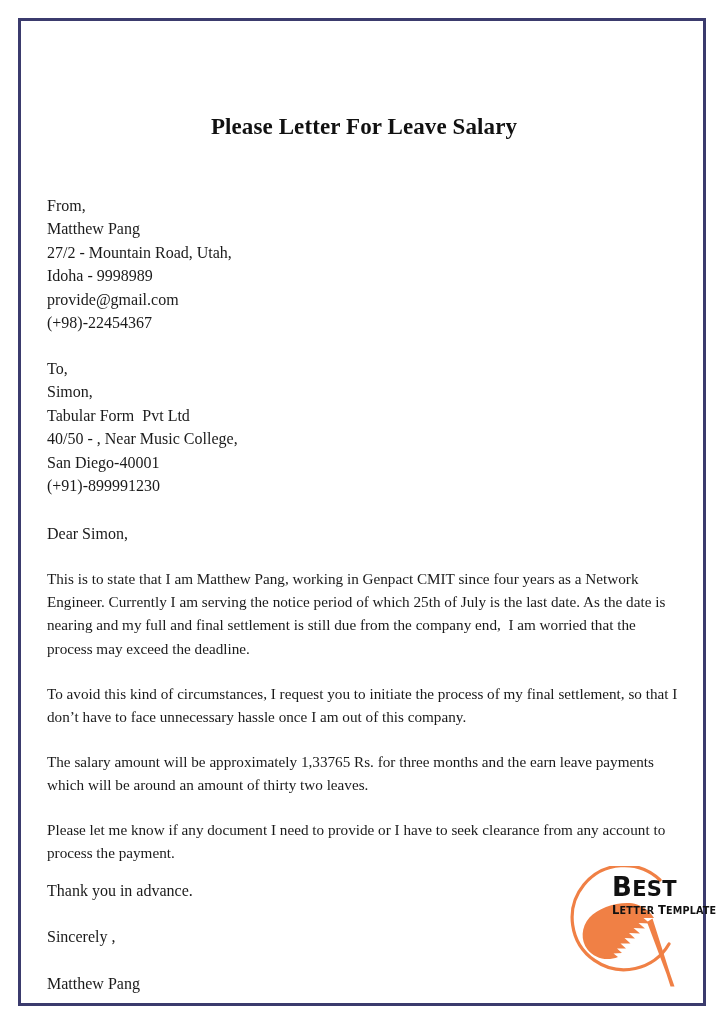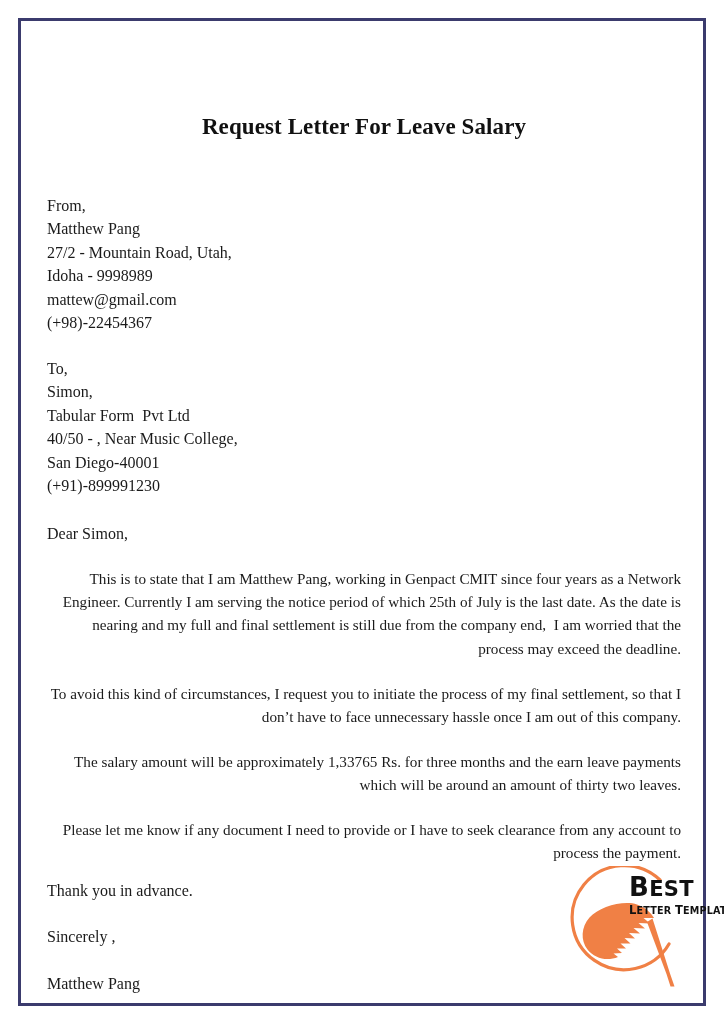--- a/index.html
+++ b/index.html
@@ -86,21 +86,21 @@
 
   .salutation {
     margin-top: 24px;
   }
 
   .para {
     margin-top: 22px;
     font-size: 15.2px;
     color: #1a1a1a;
     line-height: 1.52;
-    text-align: right;
+    text-align: left;
     white-space: pre-wrap;
   }
 
   .closing-thanks { margin-top: 8px; }
   .closing-sincerely { margin-top: 22px; }
   .closing-name { margin-top: 24px; }
 
   
   .logo {
     position: absolute;
@@ -118,21 +118,21 @@
   }
   .logo-feather {
     position: absolute;
     left: 10px;
     top: 42px;
     width: 110px;
     height: 92px;
   }
   .logo-text {
     position: absolute;
-    left: 66px;
+    left: 49px;
     top: 18px;
     width: 86px;
     text-align: left;
   }
   .logo-best {
     font-family: "DejaVu Sans", sans-serif;
     font-weight: bold;
     font-size: 21px;
     color: #111111;
     line-height: 1;
@@ -157,28 +157,28 @@
 <body>
 
 <div class="page">
 
   <div class="page-frame">
     <div class="page-frame-inner"></div>
   </div>
 
   <div class="letter">
 
-    <h1 class="letter-title">Request Letter For Leave Salary</h1>
+    <h1 class="letter-title">Please Letter For Leave Salary</h1>
 
     <div class="addr-block">
       <div class="addr-line">From,</div>
       <div class="addr-line">Matthew Pang</div>
       <div class="addr-line">27/2 - Mountain Road, Utah,</div>
       <div class="addr-line">Idoha - 9998989</div>
-      <div class="addr-line">mattew@gmail.com</div>
+      <div class="addr-line">provide@gmail.com</div>
       <div class="addr-line">(+98)-22454367</div>
     </div>
 
 
     <div class="to-block">
       <div class="addr-line">To,</div>
       <div class="addr-line">Simon,</div>
       <div class="addr-line">Tabular Form  Pvt Ltd</div>
       <div class="addr-line">40/50 - , Near Music College,</div>
       <div class="addr-line">San Diego-40001</div>

